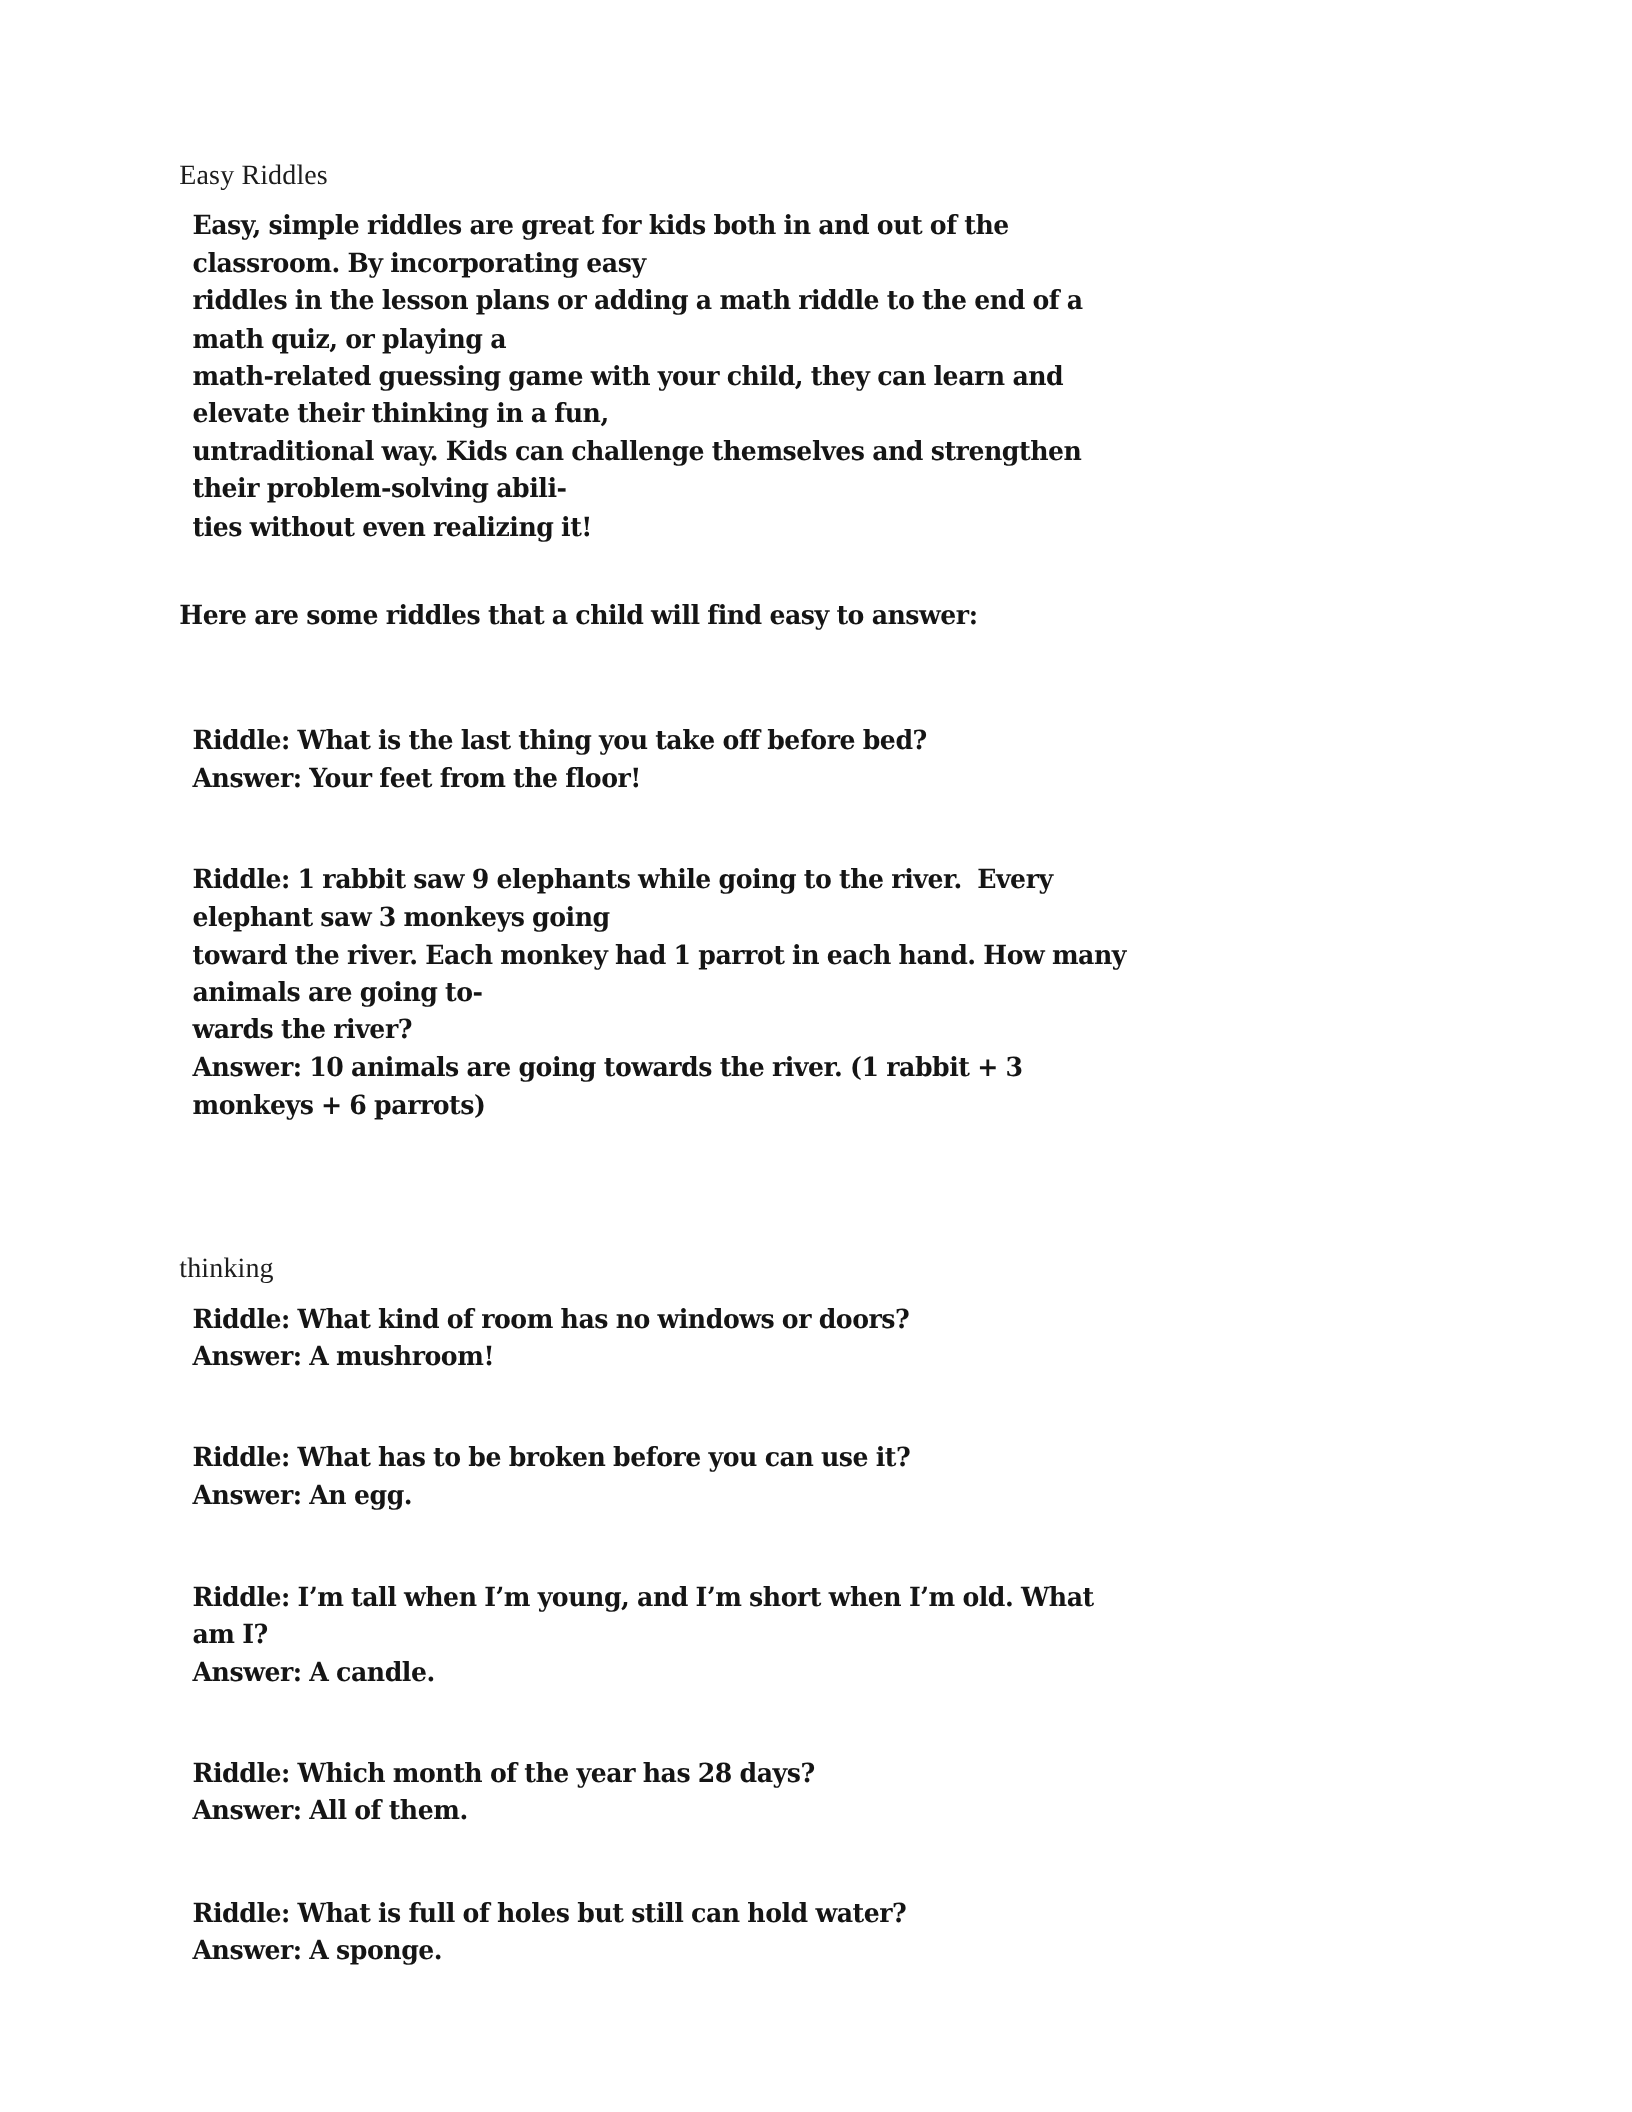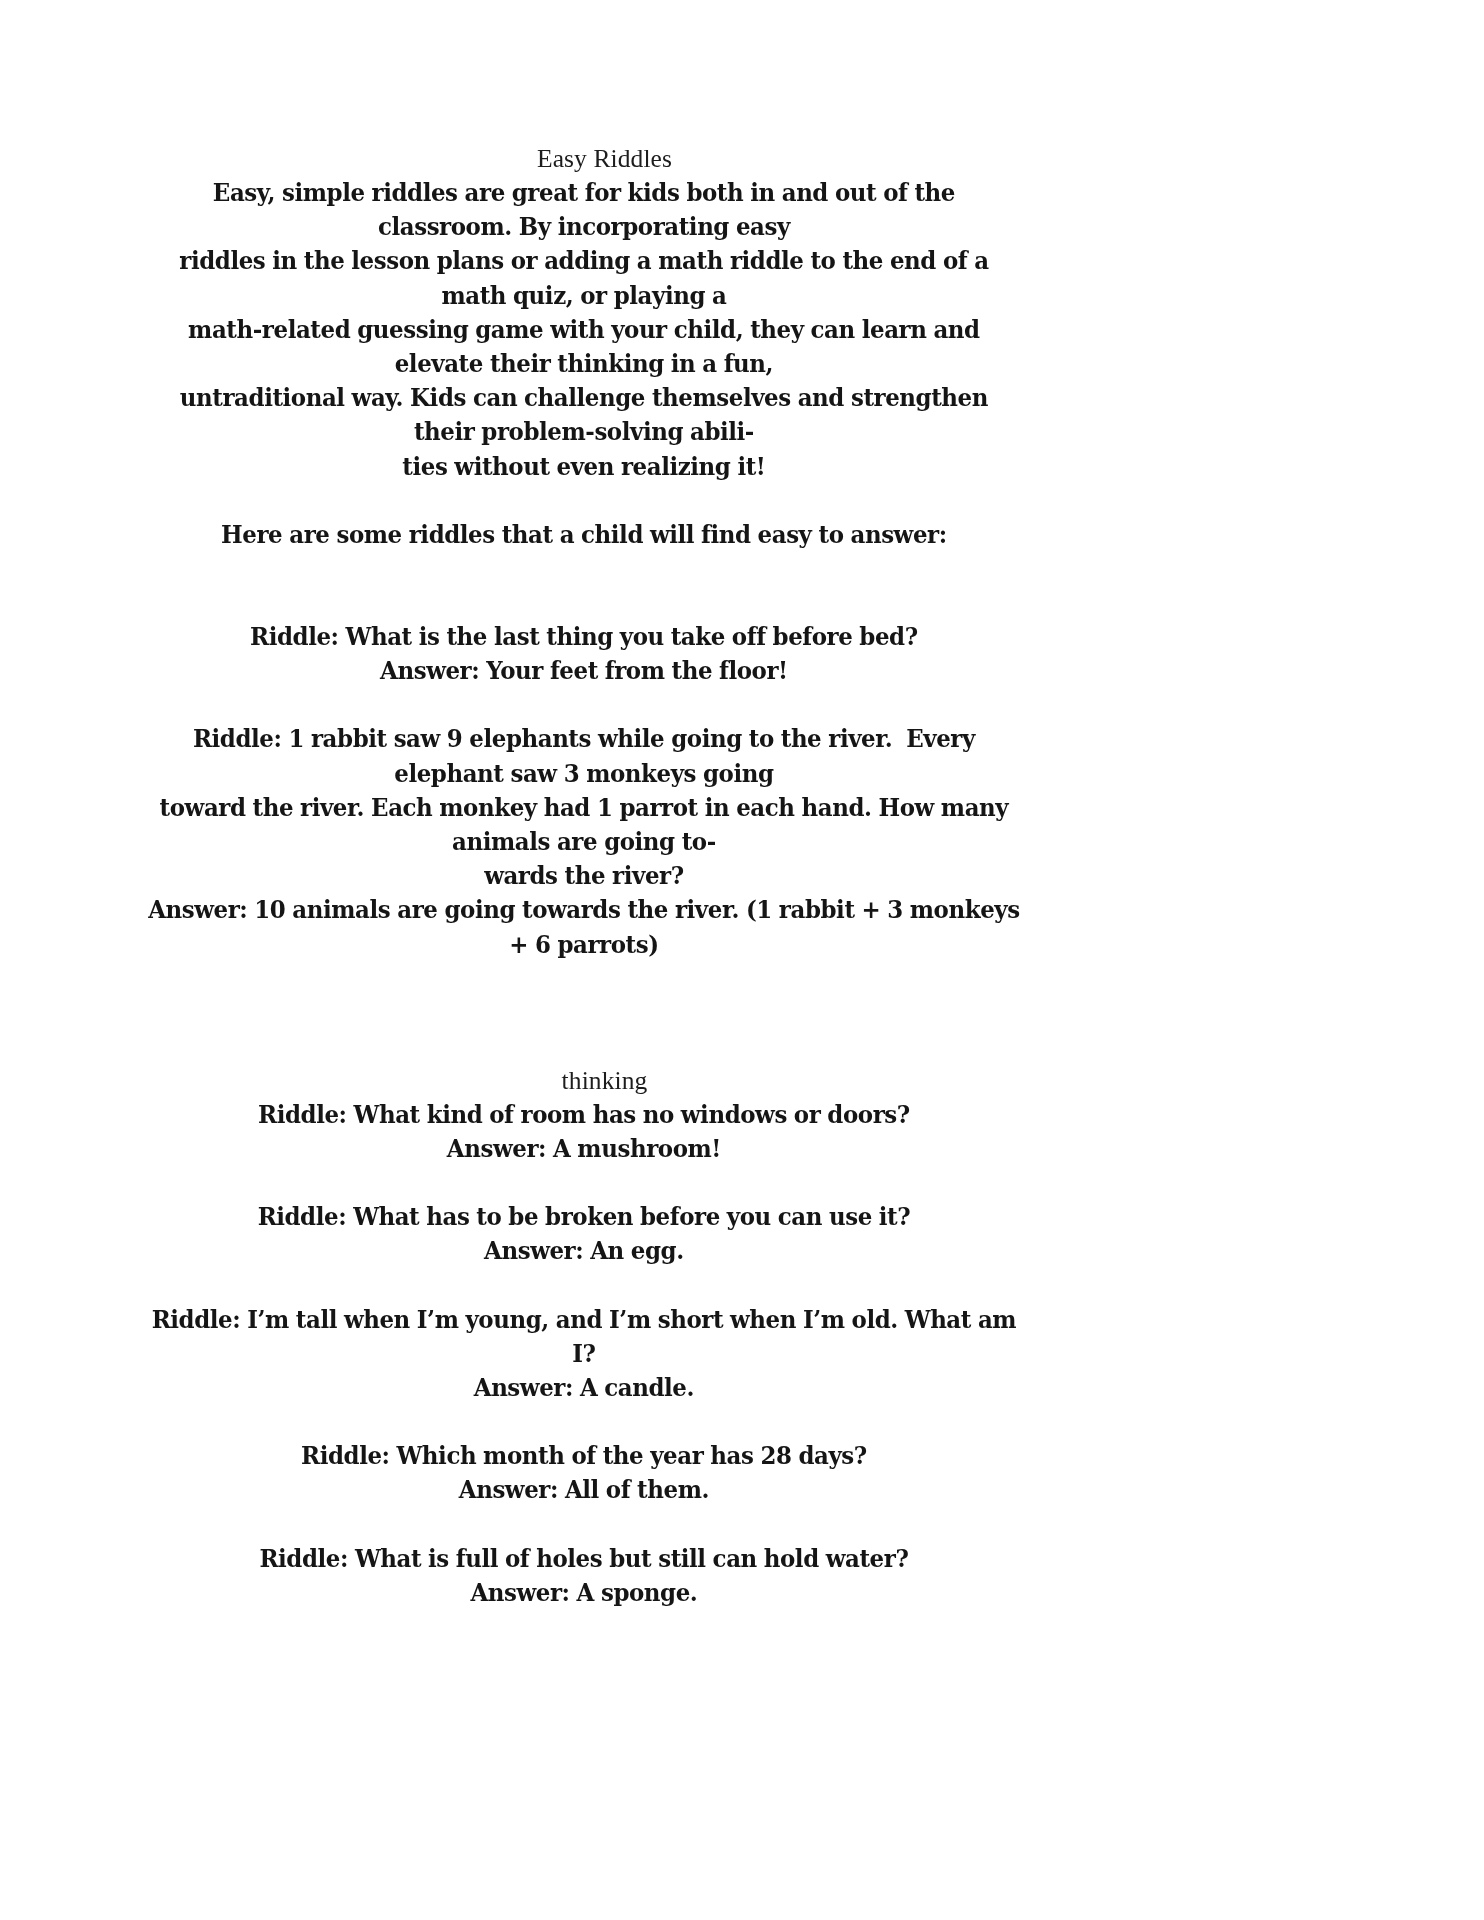--- a/index.html
+++ b/index.html
@@ -10,26 +10,25 @@
   body {
     width: 1484px;
     height: 1920px;
     position: relative;
     font-family: "Liberation Serif", "DejaVu Serif", serif;
     color: #1a1a1a;
     overflow: hidden;
   }
   .page {
     position: absolute;
-    left: 0;
+    left: 16px;
     top: 0;
     width: 1362px;
     height: 1920px;
     background: #ffffff;
-    text-align: center;
   }
   .content {
     position: absolute;
     left: 147px;
     top: 142px;
     width: 915px;
   }
 
   
   .light-line {
@@ -49,21 +48,21 @@
     font-size: 24px;
     line-height: 34.2px;
     letter-spacing: -0.45px;
     word-spacing: -0.6px;
     color: #151515;
     white-space: pre-wrap;
     transform: scaleX(0.955);
     transform-origin: left center;
   }
 
-  .block { margin: 0; padding: 0; }
+  .block { margin: 12px; padding: 0; }
 
   .gap { height: 34px; }
 
   p { margin: 0; padding: 0; }
 </style>
 </head>
 <body>
 
 <div class="page">
   <div class="content">

